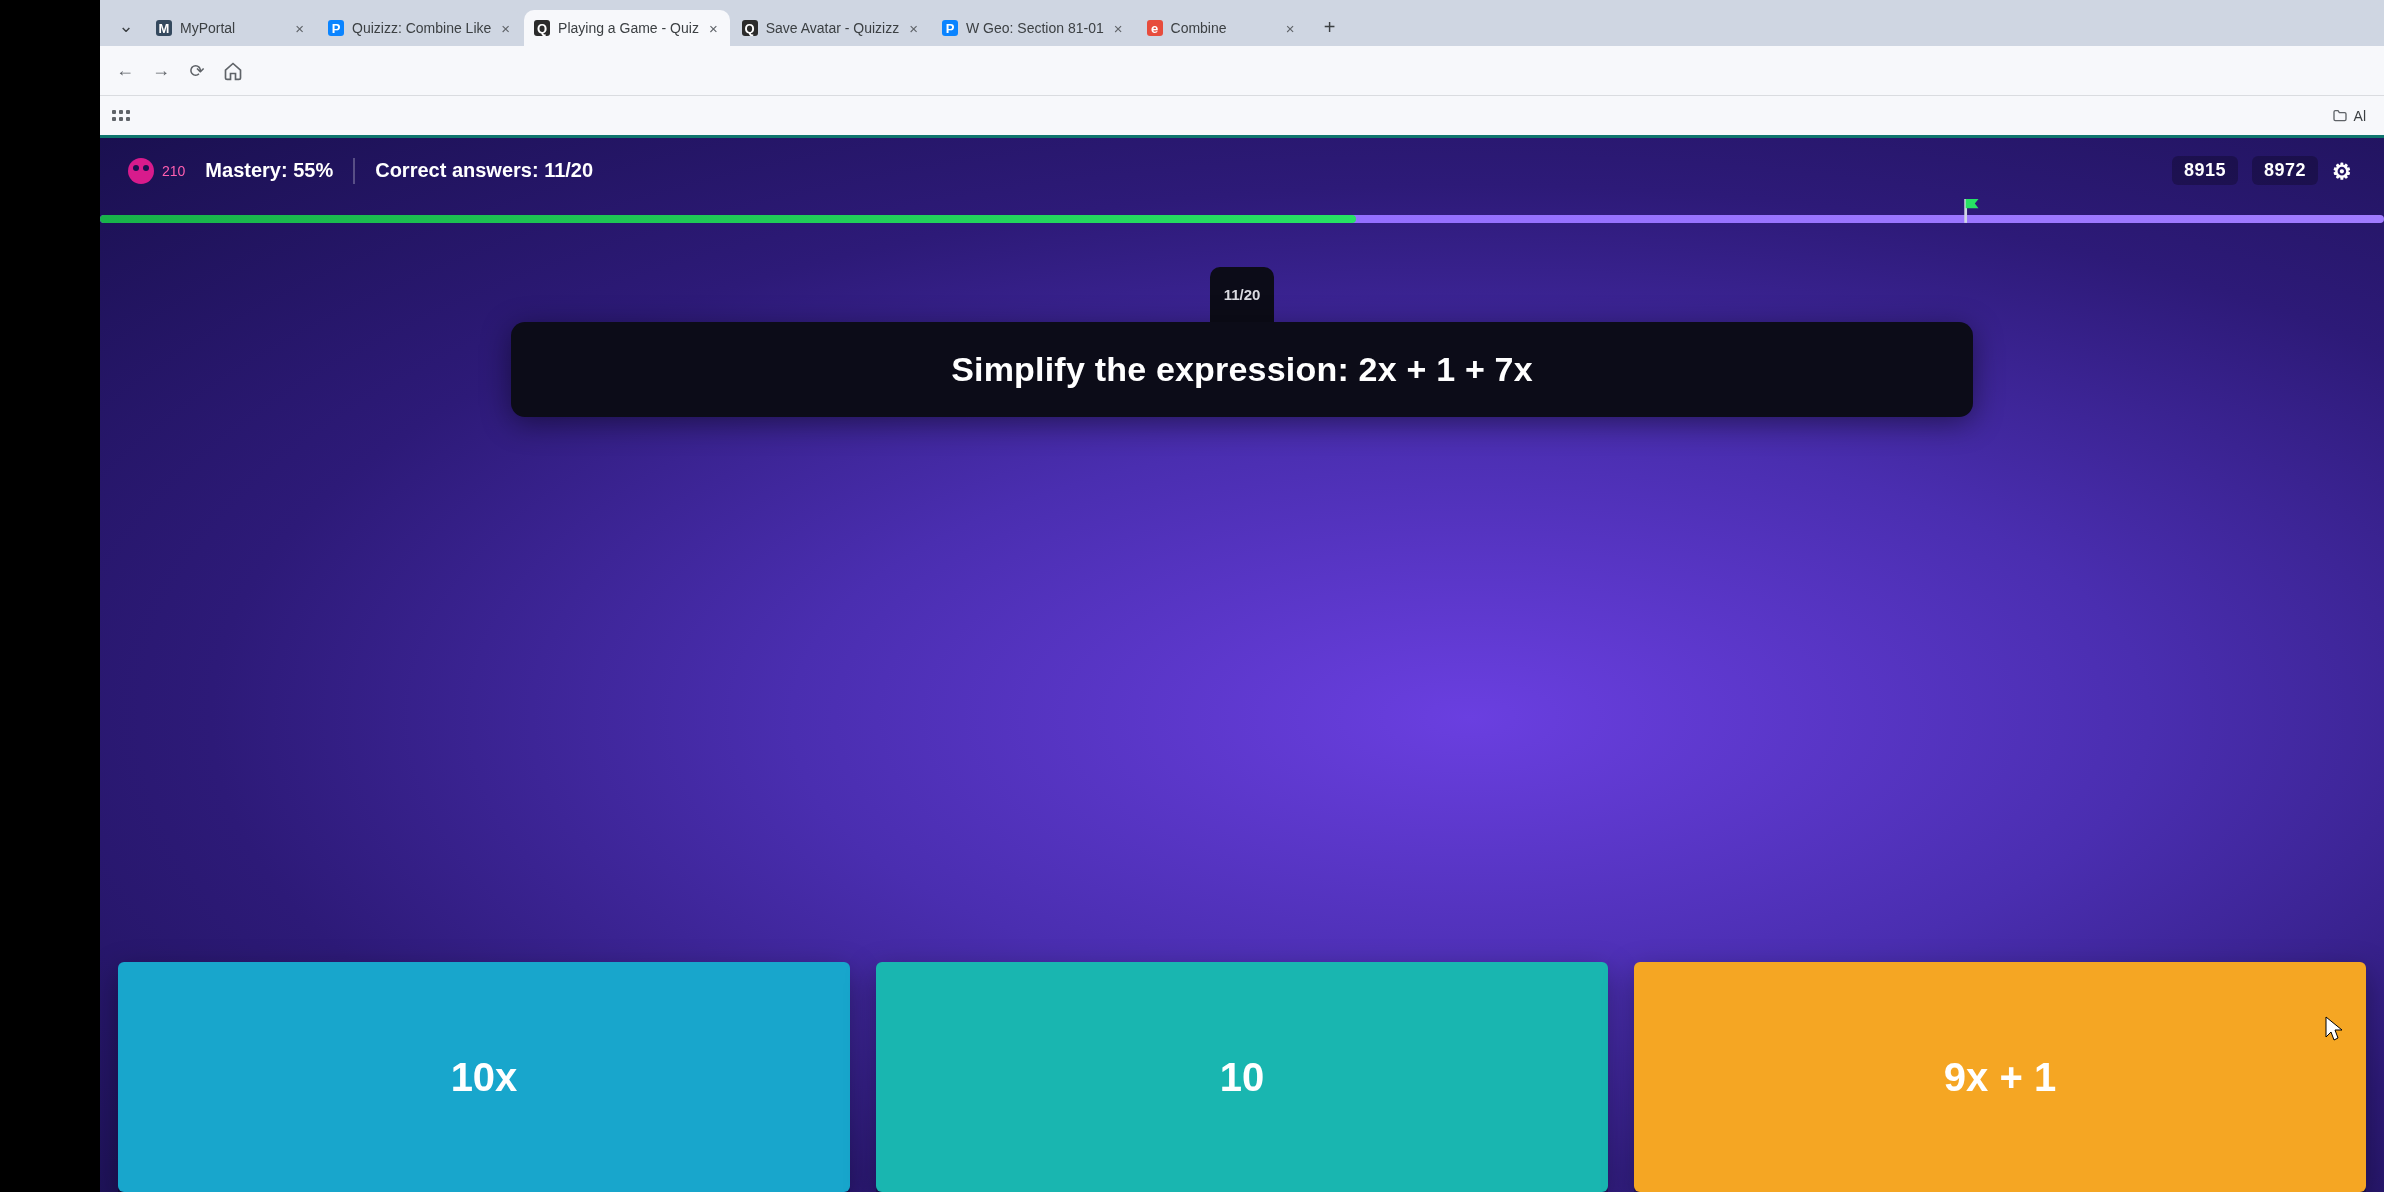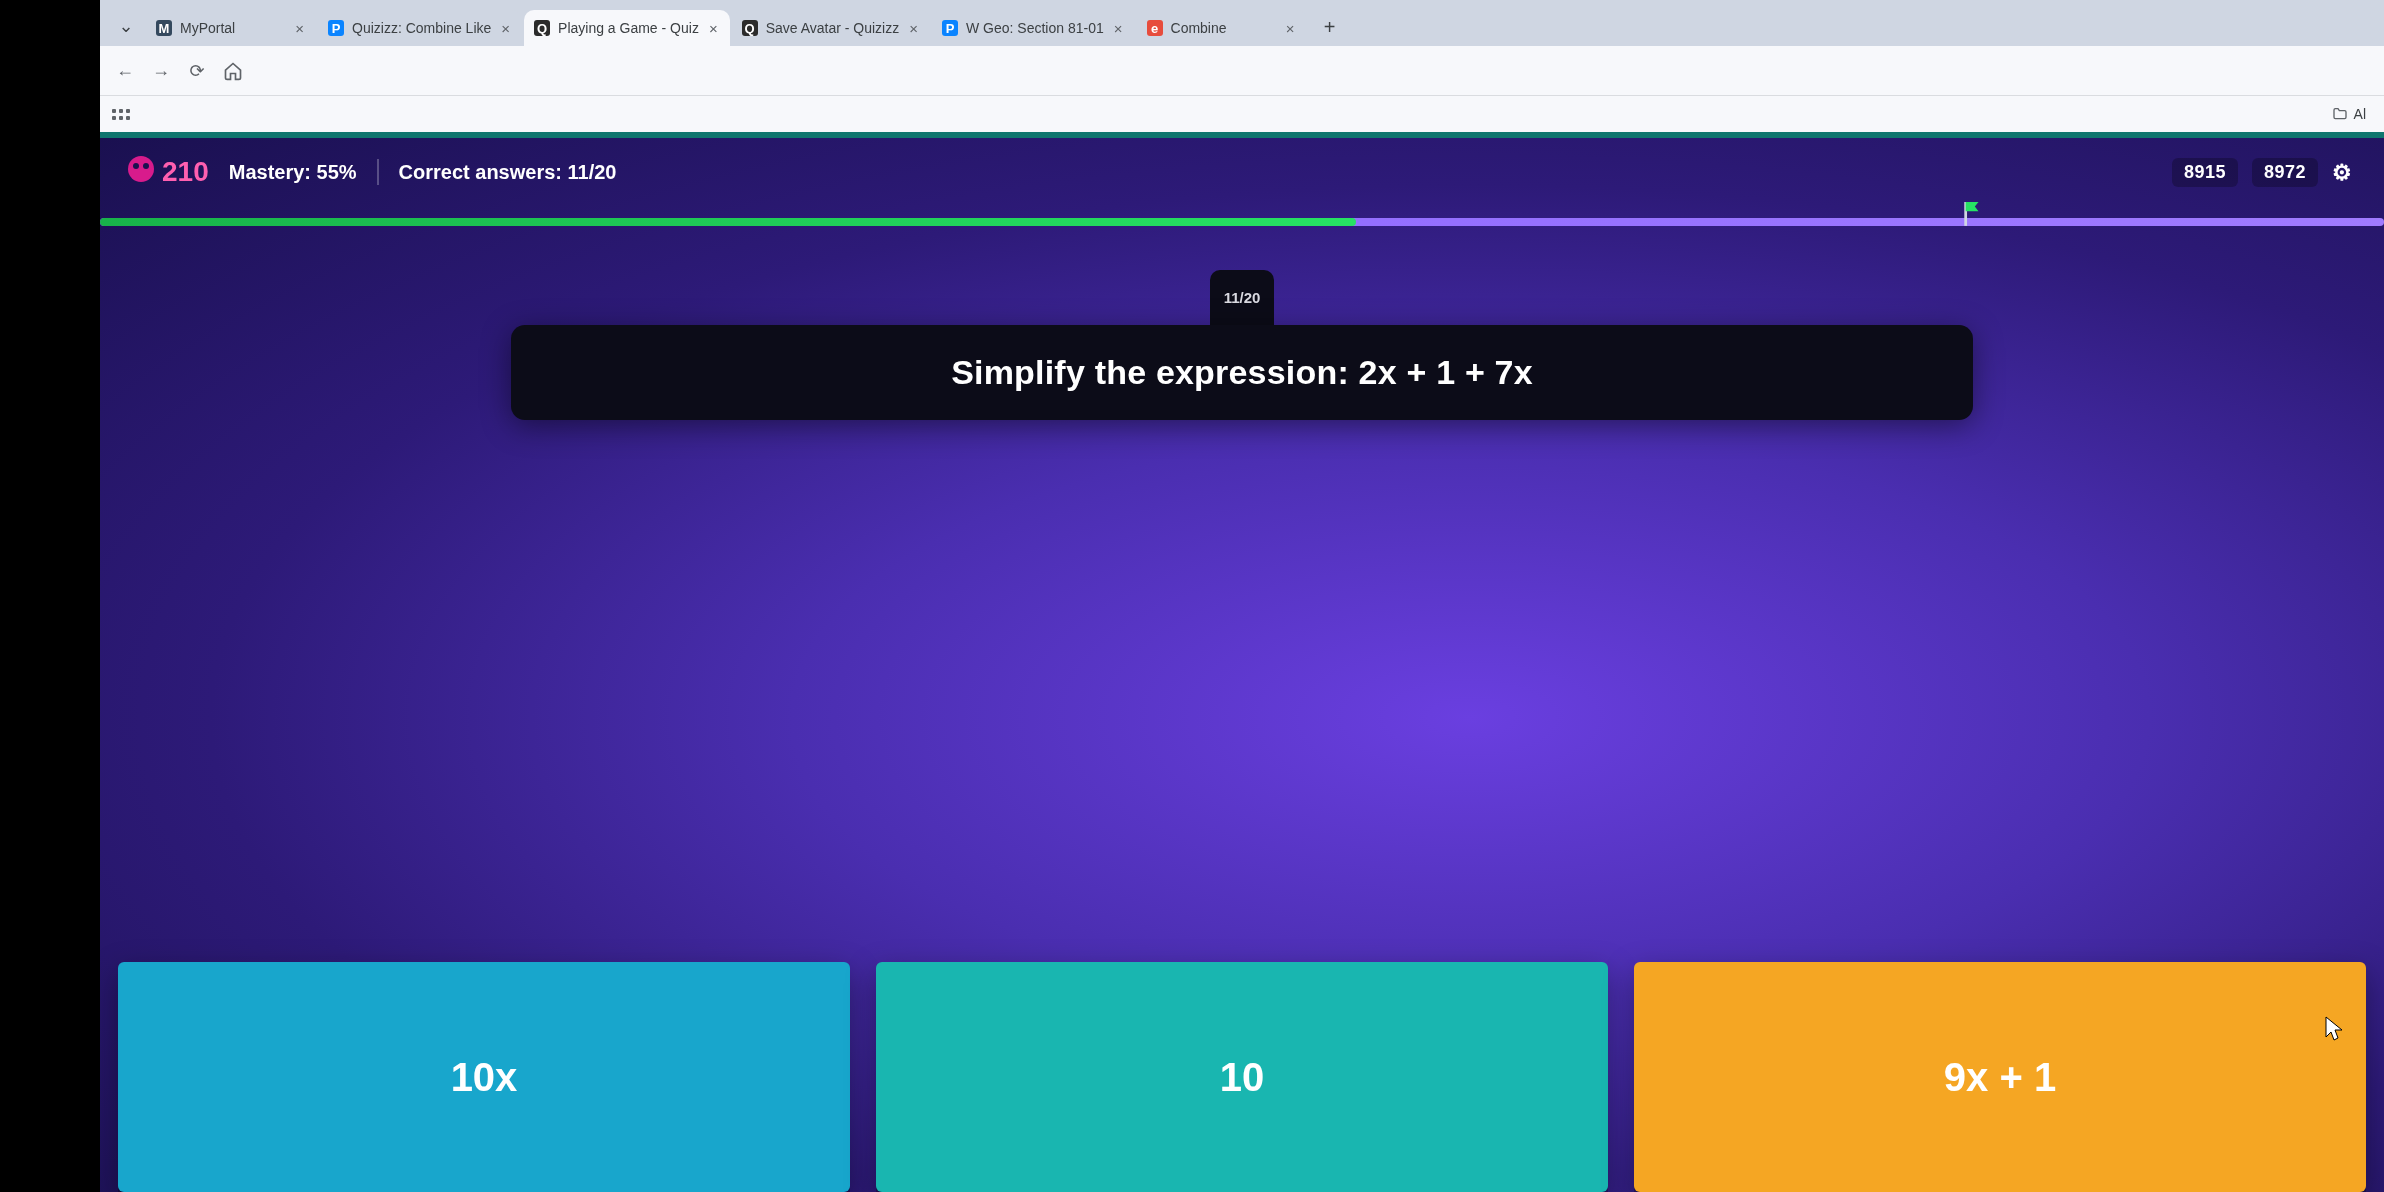--- a/index.html
+++ b/index.html
@@ -37,21 +37,21 @@
   .nav-icon { width:26px; height:26px; display:flex; align-items:center; justify-content:center;
     color:#5f6368; font-size:18px; cursor:pointer; }
   .url-bar {
     flex:1; height:34px; background:#e6e9ef; border-radius:17px;
     display:flex; align-items:center; gap:10px; padding:0 14px; font-size:16px; color:#3c4043;
   }
   .url-bar .lock { width:16px; height:16px; background:#5f6368; border-radius:2px; position:relative; }
   .url-bar .text { white-space:nowrap; overflow:hidden; text-overflow:ellipsis; flex:1; }
   .star { font-size:20px; color:#5f6368; }
 
-  .bookmarks-row { height:42px; background:#f7f8fb; display:flex; align-items:center; padding:0 12px; gap:14px; border-bottom:6px solid #0f766e;}
+  .bookmarks-row { height:42px; background:#f7f8fb; display:flex; align-items:center; padding:0 12px; gap:14px; border-bottom:3px solid #0f766e;}
   .apps-icon {
     width:20px; height:20px; display:grid; grid-template-columns:repeat(3,4px); grid-template-rows:repeat(2,4px);
     gap:3px; align-content:center;
   }
   .apps-icon span { background:#5f6368; border-radius:1px; }
   .bkfolder { display:flex; align-items:center; gap:6px; font-size:14px; color:#3c4043; margin-left:auto; margin-right:6px; }
   .bkfolder svg {width:16px;height:16px;}
 
   
   .game {
@@ -59,21 +59,21 @@
     background: radial-gradient(ellipse at 60% 55%, #6a3fe0 0%, #4a2eb0 35%, #2d1a78 65%, #1a1050 100%);
     color:#fff; overflow:hidden;
   }
   .top-hud {
     display:flex; align-items:center; gap:20px; padding:18px 28px 10px 28px;
     font-size:20px; font-weight:600;
   }
   .skull { width:26px;height:26px; background:#d81b8c; border-radius:50%; display:inline-block; position:relative; margin-right:8px; flex-shrink:0;}
   .skull::before{content:"";position:absolute;left:5px;top:7px;width:6px;height:6px;background:#1a1050;border-radius:50%;}
   .skull::after{content:"";position:absolute;right:5px;top:7px;width:6px;height:6px;background:#1a1050;border-radius:50%;}
-  .score-badge { display:flex; color:#ff5fb0; font-size:28px; font-weight:700; }
+  .score-badge { display:flex; align-items:center; color:#ff5fb0; font-size:14px; font-weight:400; }
   .divider { width:2px; height:26px; background:rgba(255,255,255,.25); }
   .hud-right { margin-left:auto; display:flex; align-items:center; gap:14px; }
   .stat-pill { background:rgba(0,0,0,.25); border-radius:6px; padding:4px 12px; font-size:18px; font-weight:700; letter-spacing:.5px;}
   .gear { width:24px;height:24px; color:#fff; font-size:22px; }
 
   .progress-wrap { position:relative; height:14px; margin:16px 0 0 0; }
   .progress-track { position:absolute; left:0; right:0; top:4px; height:8px;
     background:linear-gradient(to right, #8560ff, #a07bff); border-radius:4px; }
   .progress-fill { position:absolute; left:0; top:4px; height:8px;
     background:linear-gradient(to right,#18b34a,#27e264); border-radius:4px; }

